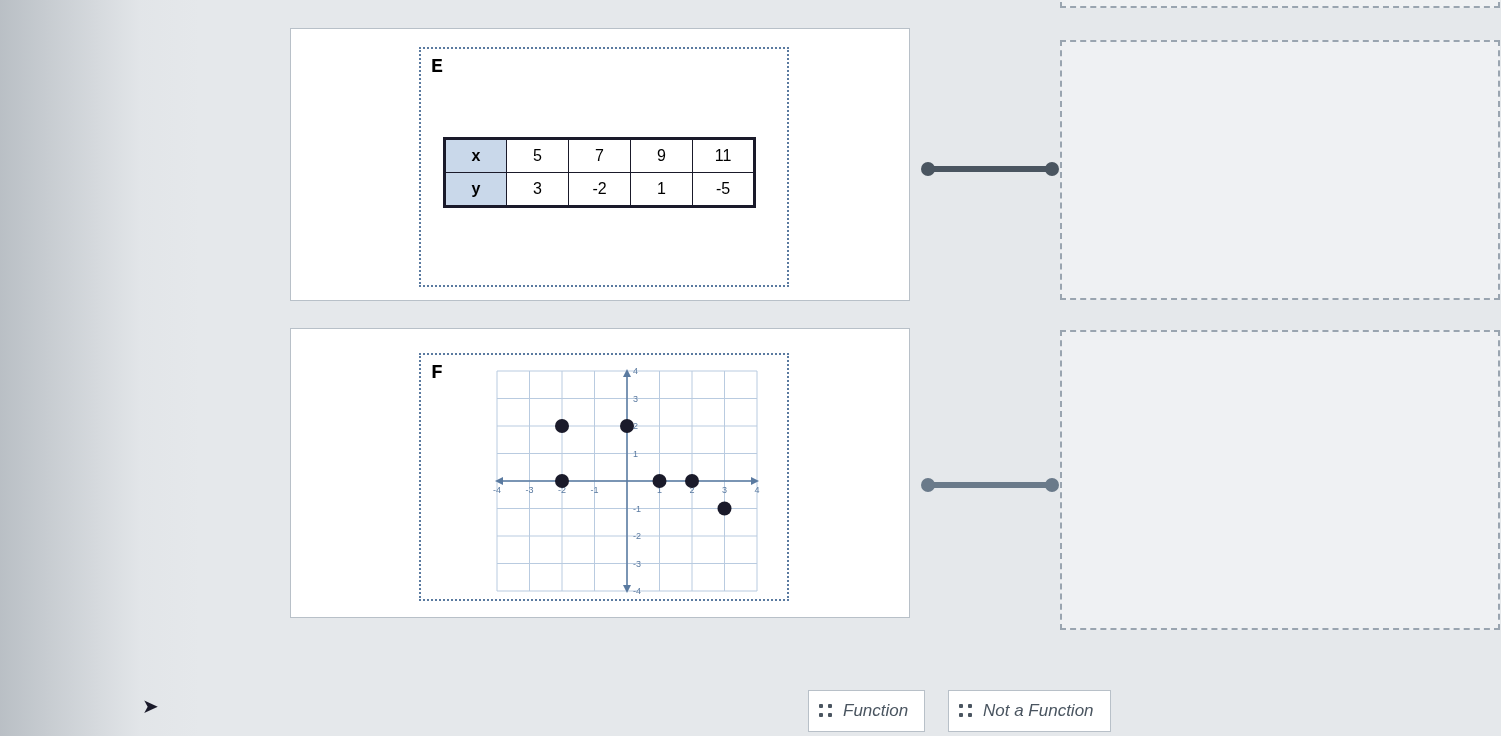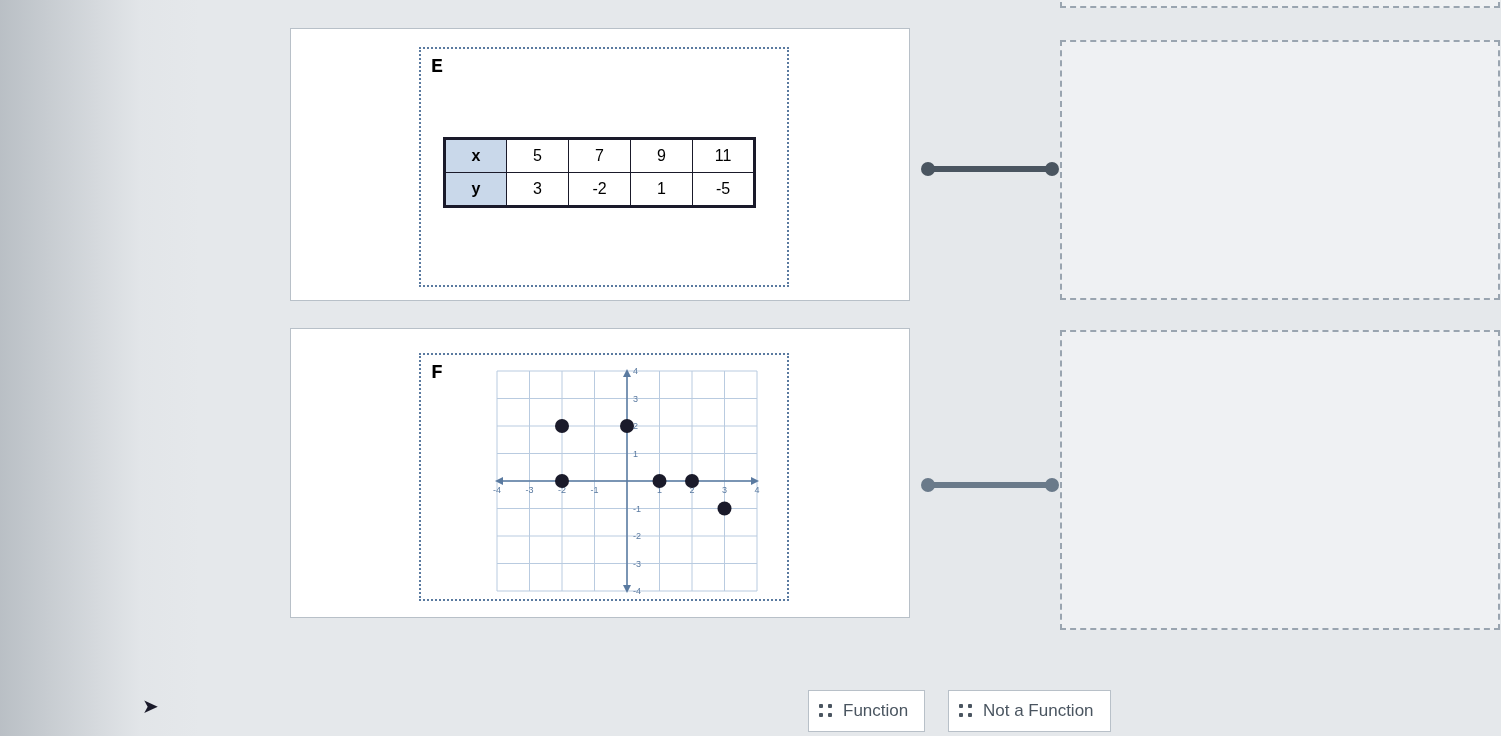--- a/index.html
+++ b/index.html
@@ -108,22 +108,22 @@
     display: grid;
     grid-template-columns: 1fr 1fr;
     grid-template-rows: 1fr 1fr;
     gap: 3px;
   }
   .chip .grip i {
     background: #4a5560;
     width: 4px; height: 4px;
     border-radius: 1px;
   }
-  .chip-func    { left: 808px; top: 690px; }
-  .chip-notfunc { left: 948px; top: 690px; }
+  .chip-func    { left: 808px; top: 690px; font-style: italic; }
+  .chip-notfunc { left: 948px; top: 690px; font-style: italic; }
   .cursor {
     position: absolute;
     left: 142px; top: 694px;
     font-size: 20px;
     color: #1a1a2a;
   }
 </style>
 </head>
 <body>
 

